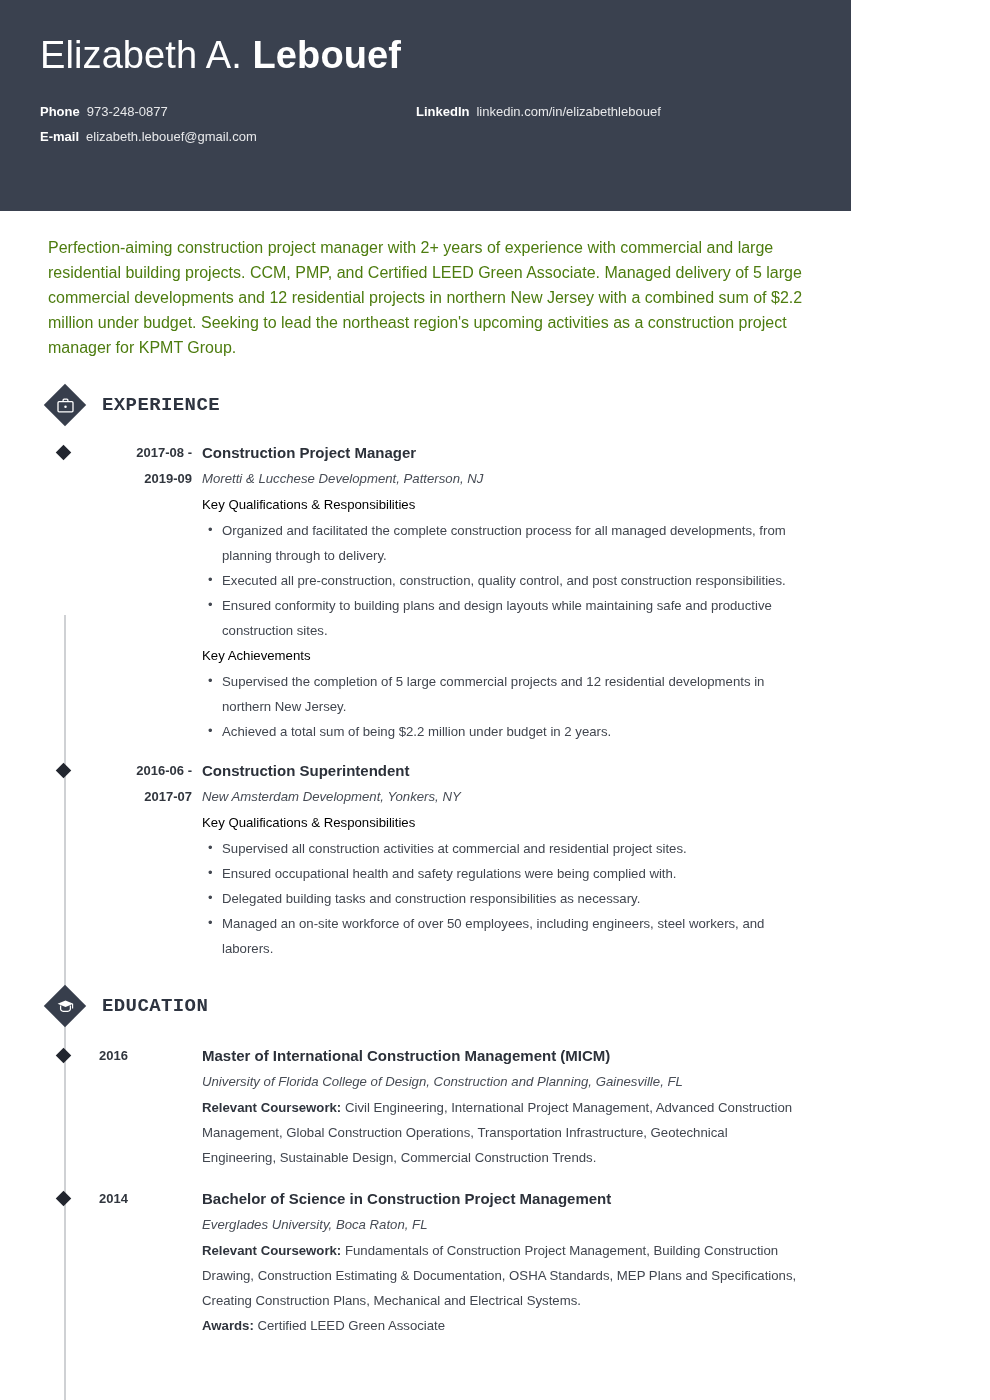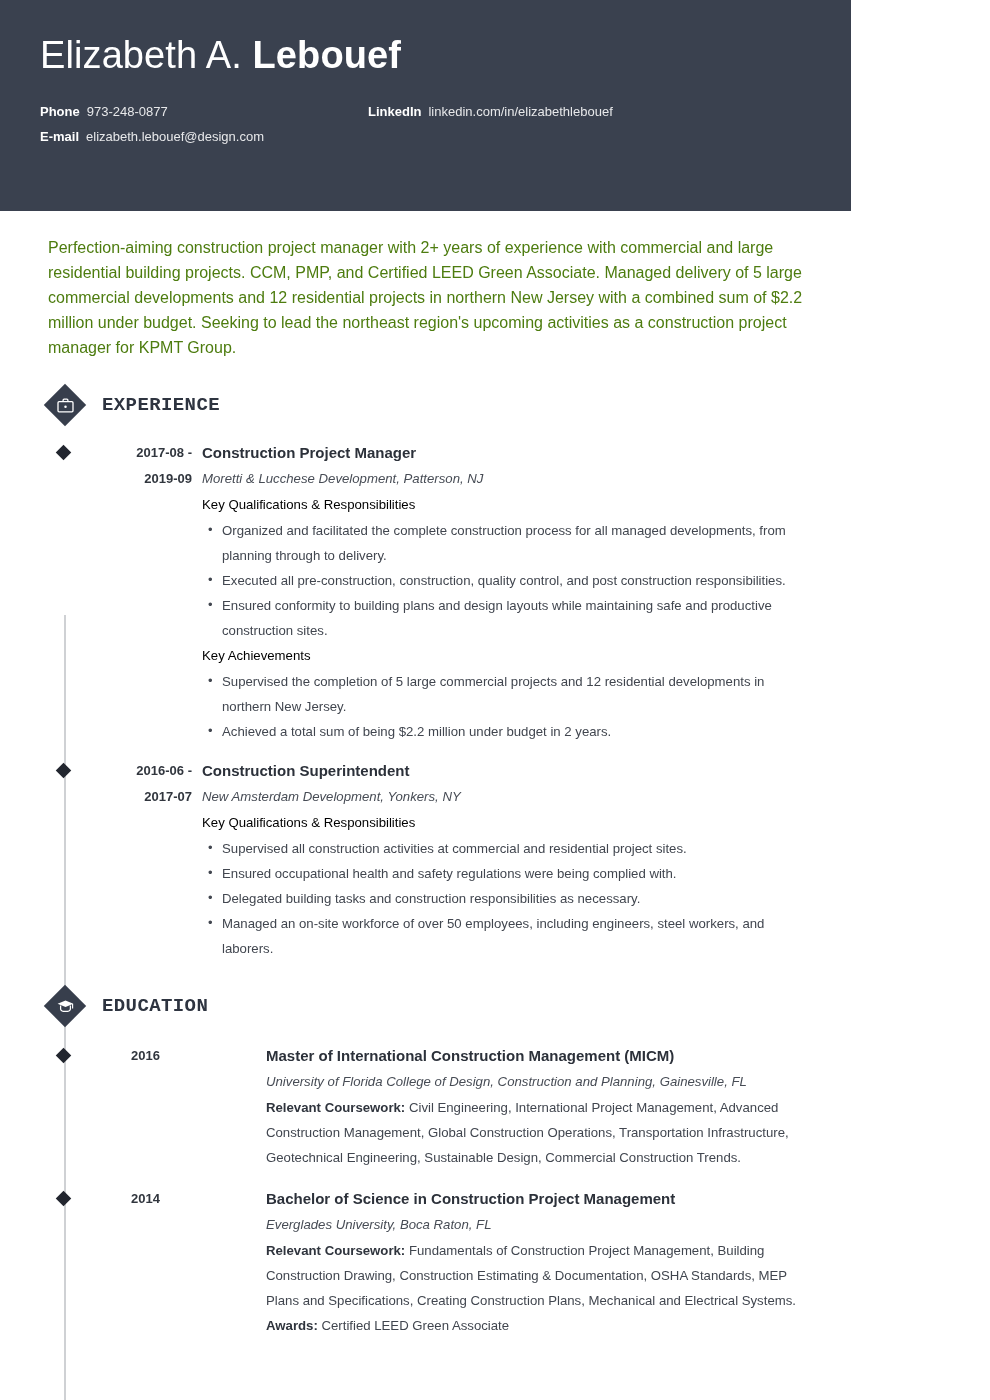--- a/index.html
+++ b/index.html
@@ -51,20 +51,21 @@
   }
 
   .contacts {
     margin-top: 26px;
   }
   .contact-row {
     display: flex;
     align-items: baseline;
     margin-bottom: 10px;
     font-size: 13px;
+    gap: 48px;
   }
   .contact-cell {
     display: flex;
     align-items: baseline;
     white-space: nowrap;
   }
   .contact-cell.first-col { width: 328px; flex: 0 0 328px; }
   .contact-label {
     font-weight: 700;
     color: #ffffff;
@@ -145,21 +146,21 @@
     color: #2e3440;
     font-family: Liberation Mono, monospace;
   }
 
   
   .entry {
     position: relative;
     display: flex;
     margin-top: 14px;
   }
-  .entry.education-entry { margin-top: 16px; gap: 32px; }
+  .entry.education-entry { margin-top: 16px; }
 
   .marker-col {
     flex: 0 0 31px;
     position: relative;
   }
   .mini-diamond {
     position: absolute;
     left: 18px;
     top: 7px;
     width: 11px;
@@ -258,21 +259,21 @@
           <span class="contact-value">973-248-0877</span>
         </div>
         <div class="contact-cell">
           <span class="contact-label">LinkedIn</span>
           <span class="contact-value">linkedin.com/in/elizabethlebouef</span>
         </div>
       </div>
       <div class="contact-row">
         <div class="contact-cell first-col">
           <span class="contact-label">E-mail</span>
-          <span class="contact-value">elizabeth.lebouef@design.com</span>
+          <span class="contact-value">elizabeth.lebouef@gmail.com</span>
         </div>
       </div>
     </div>
   </div>
 
   <div class="content">
 
     <div class="rail"></div>
 
     <p class="summary">Perfection-aiming construction project manager with 2+ years of experience with commercial and large residential building projects. CCM, PMP, and Certified LEED Green Associate. Managed delivery of 5 large commercial developments and 12 residential projects in northern New Jersey with a combined sum of $2.2 million under budget. Seeking to lead the northeast region's upcoming activities as a construction project manager for KPMT Group.</p>

